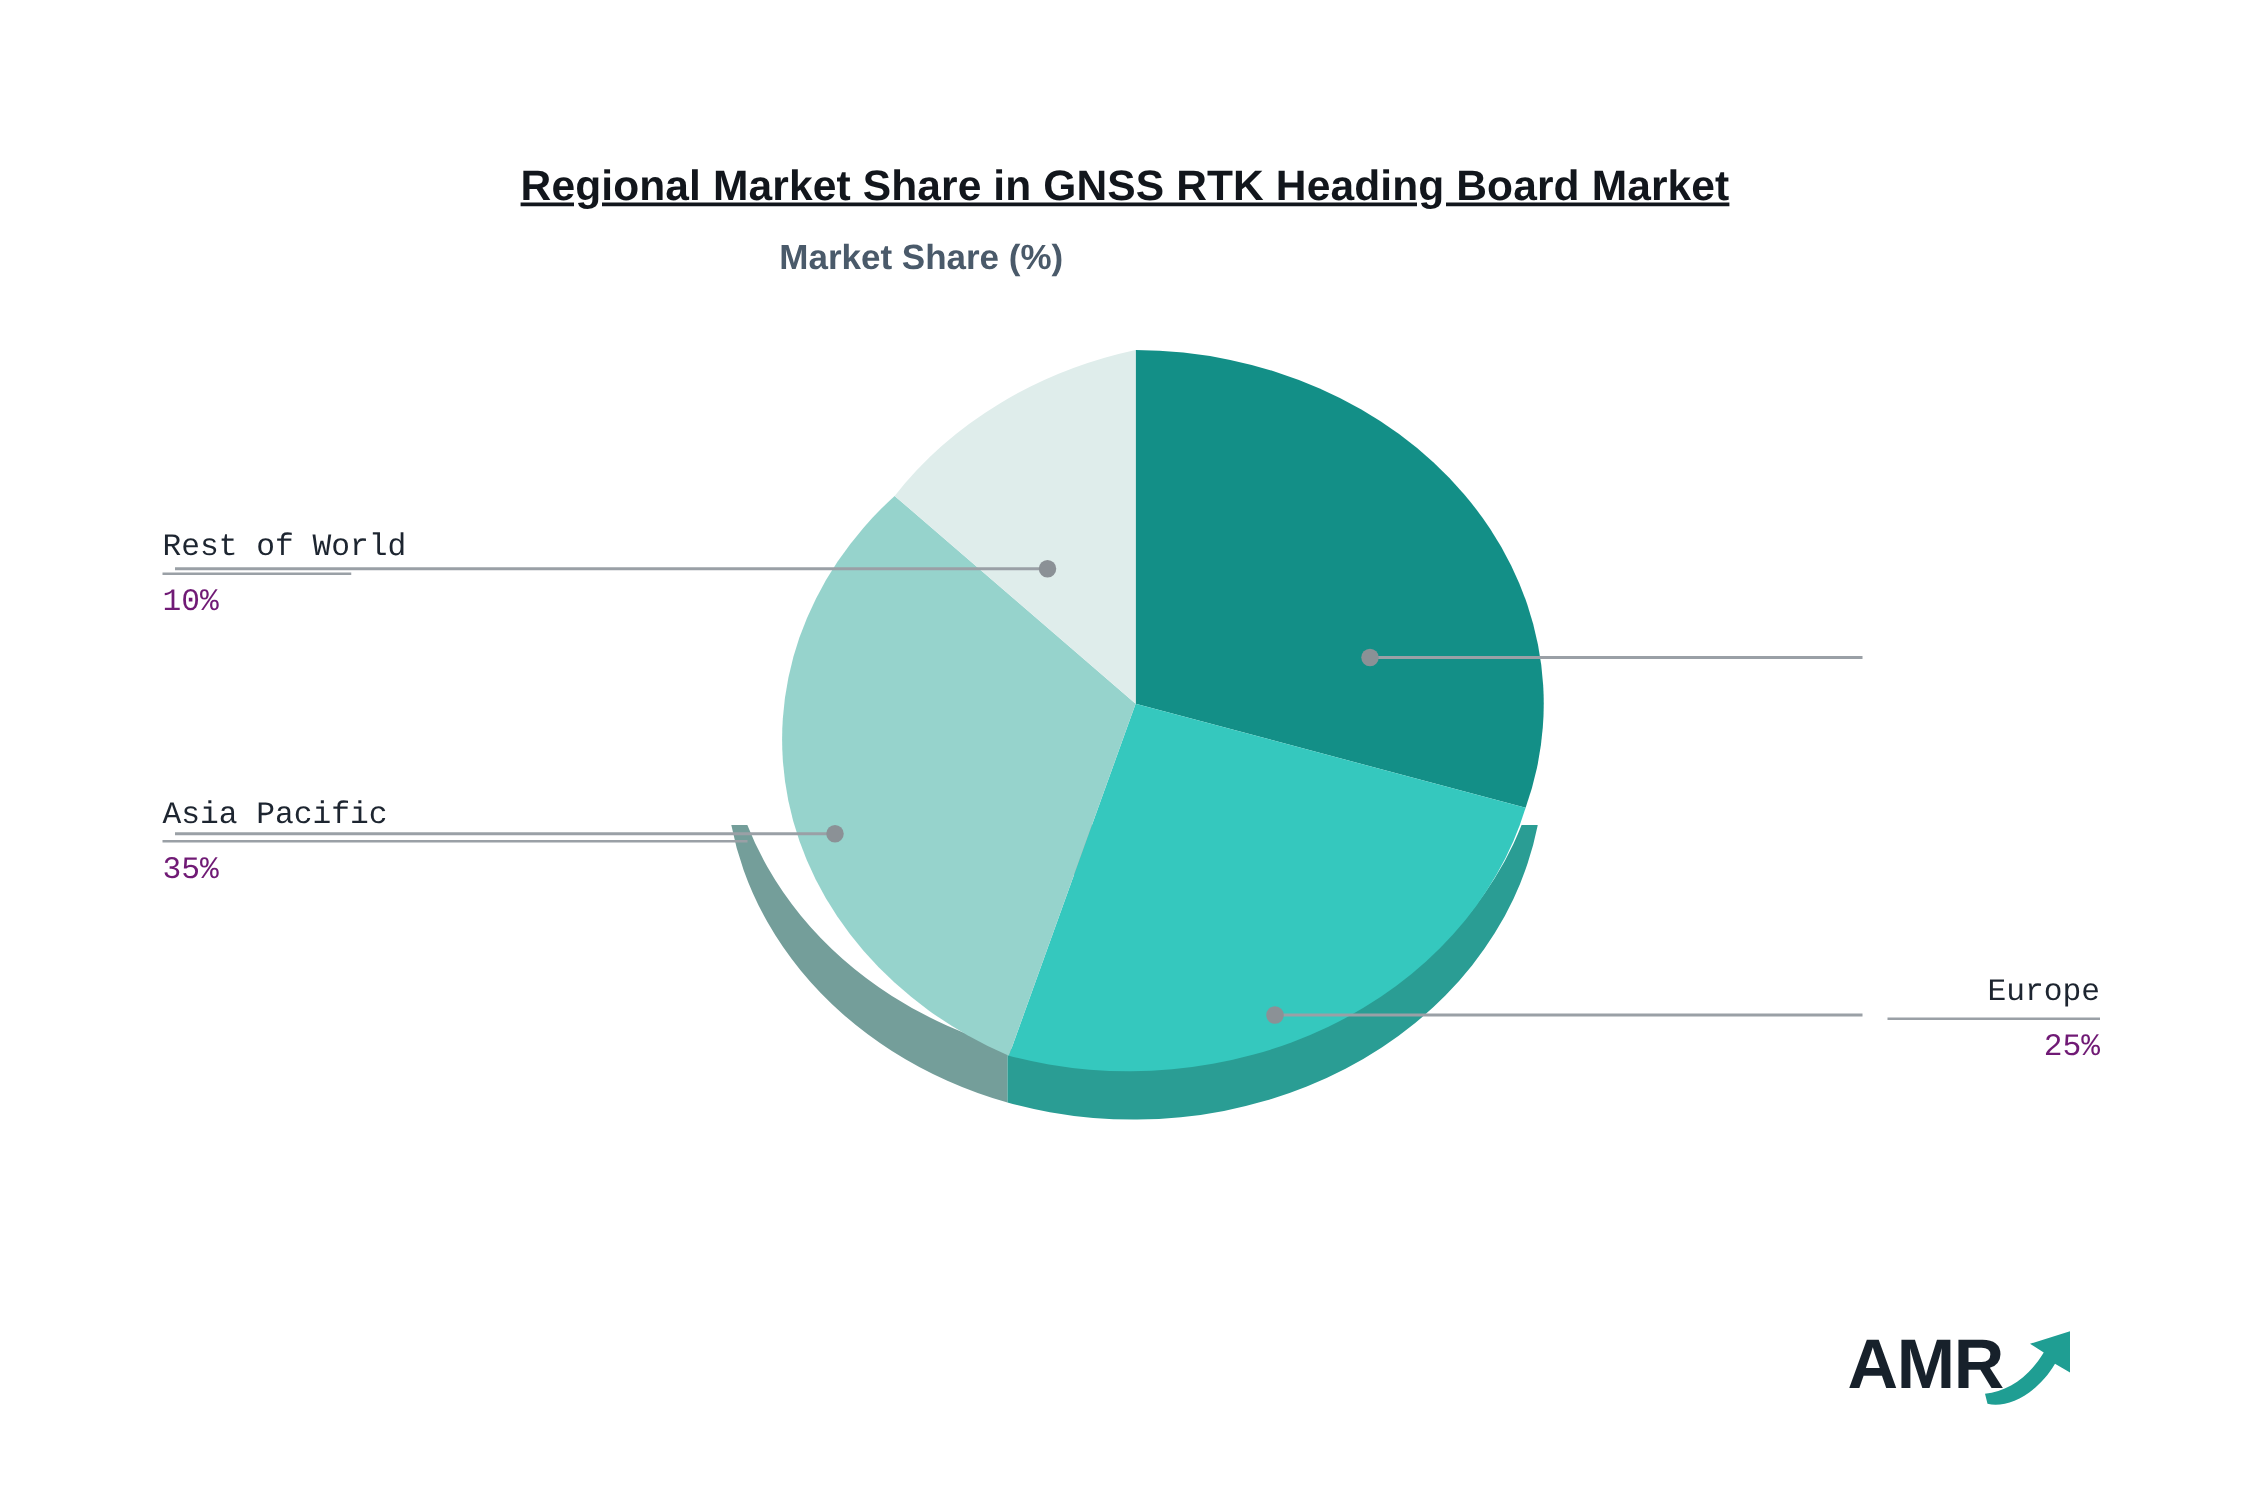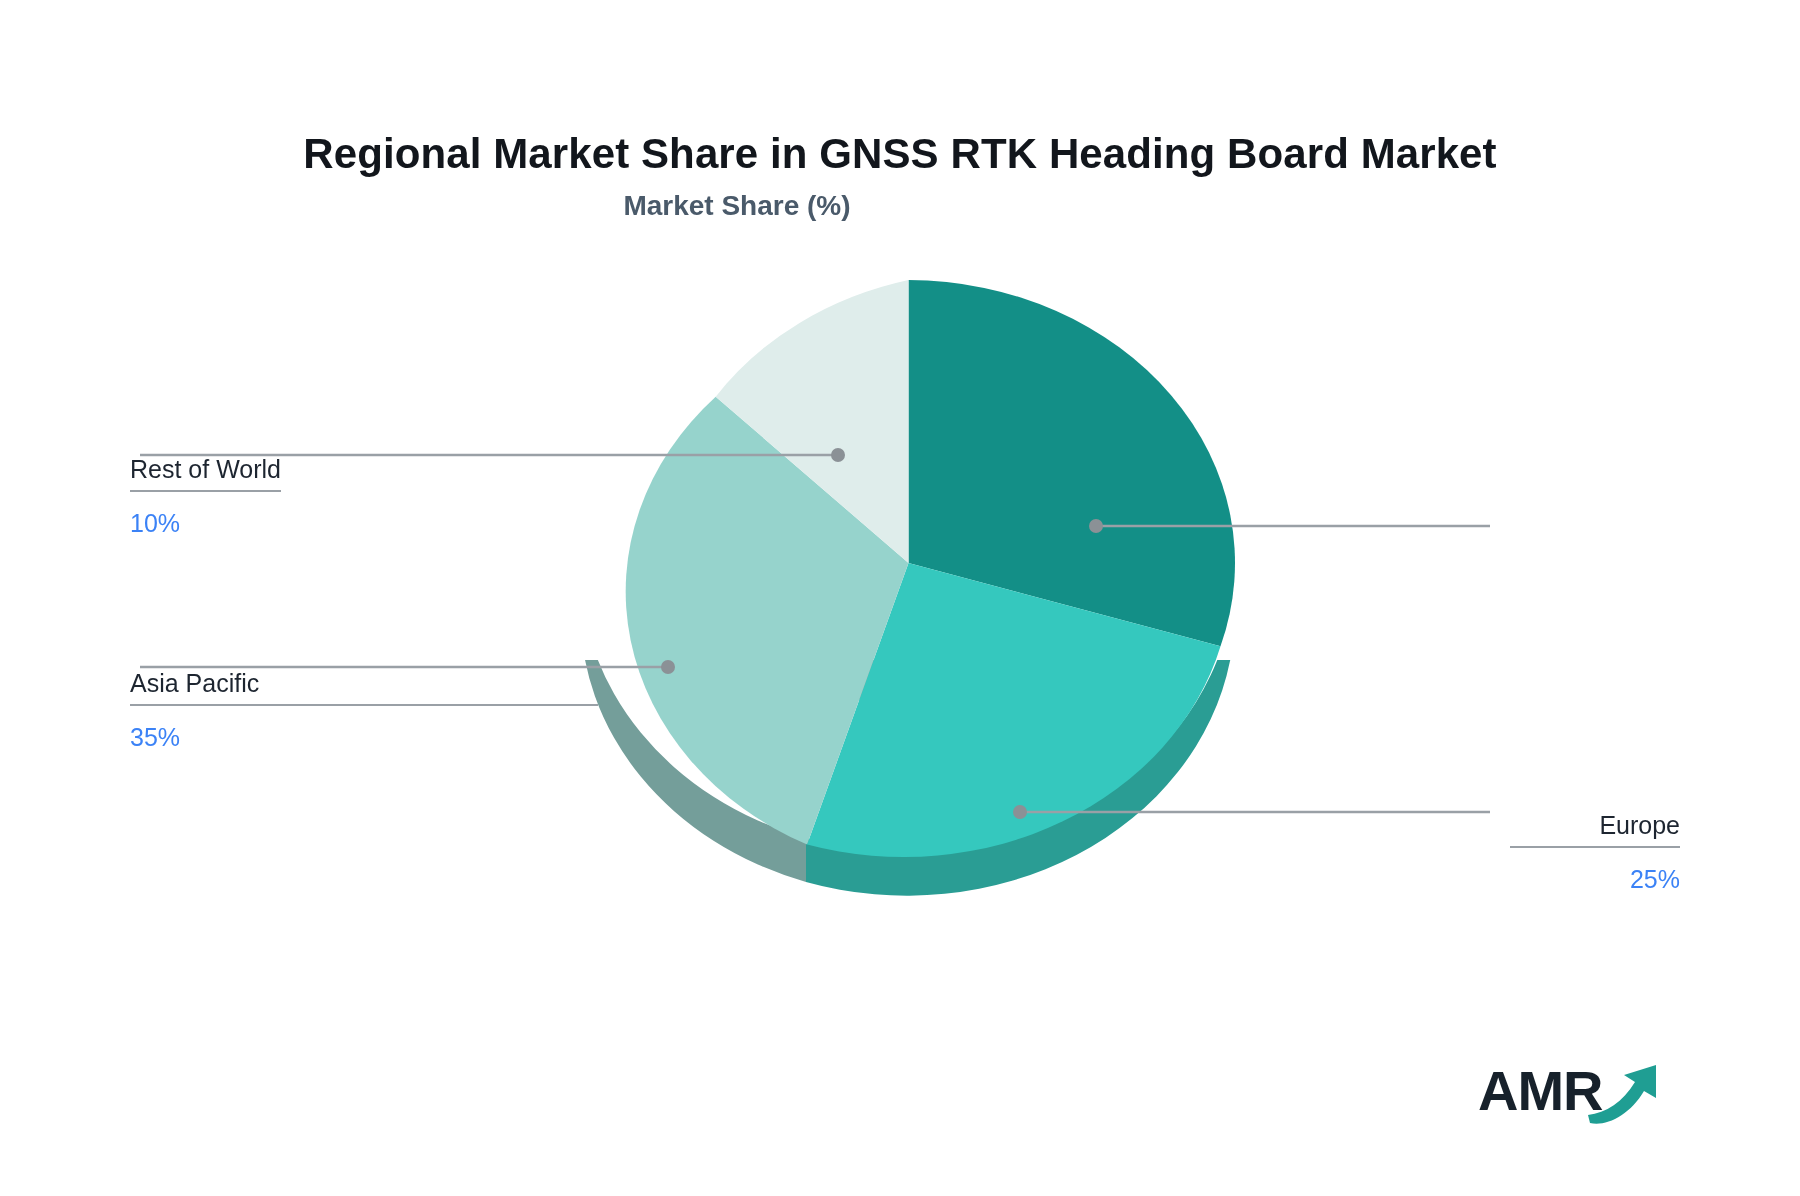--- a/index.html
+++ b/index.html
@@ -17,62 +17,62 @@
   #chart-root {
     position: absolute;
     inset: 0;
   }
   .title {
     position: absolute;
     top: 130px;
     left: 0;
     width: 1800px;
     text-align: center;
-    font-size: 42px;
+    font-size: 34px;
     font-weight: bold;
     color: #12161c;
     letter-spacing: 0.1px;
+    text-decoration: underline;
   }
   .subtitle {
     position: absolute;
     top: 190px;
     left: 0;
     width: 1474px;
     text-align: center;
     font-size: 28px;
     font-weight: bold;
     color: #4a5a6a;
   }
   svg.pie-svg {
     position: absolute;
     left: 0;
     top: 0;
     width: 1800px;
     height: 1196px;
   }
   .label-block {
     position: absolute;
-    font-family: Liberation Sans, sans-serif;
-    margin-top: 32px;
+    font-family: Liberation Mono, monospace;
   }
   .label-name {
     font-size: 25px;
     color: #1d2530;
     white-space: nowrap;
     padding-bottom: 6px;
   }
   .label-rule {
     height: 2px;
     background: #9aa0a6;
     width: 100%;
   }
   .label-pct {
     font-size: 25px;
-    color: #3b82f6;
-    padding-top: 17px;
+    color: #701a75;
+    padding-top: 7px;
     white-space: nowrap;
   }
   .lbl-right { text-align: right; }
   .lbl-left  { text-align: left; }
 
   
   #lbl-north-america { left: 1510px; top: 492px; width: 170px; }
   #lbl-europe        { left: 1510px; top: 779px; width: 170px; }
   #lbl-asia-pacific  { left: 130px;  top: 637px; width: 468px; }
   #lbl-rest-of-world { left: 130px;  top: 423px; width: 151px; }

